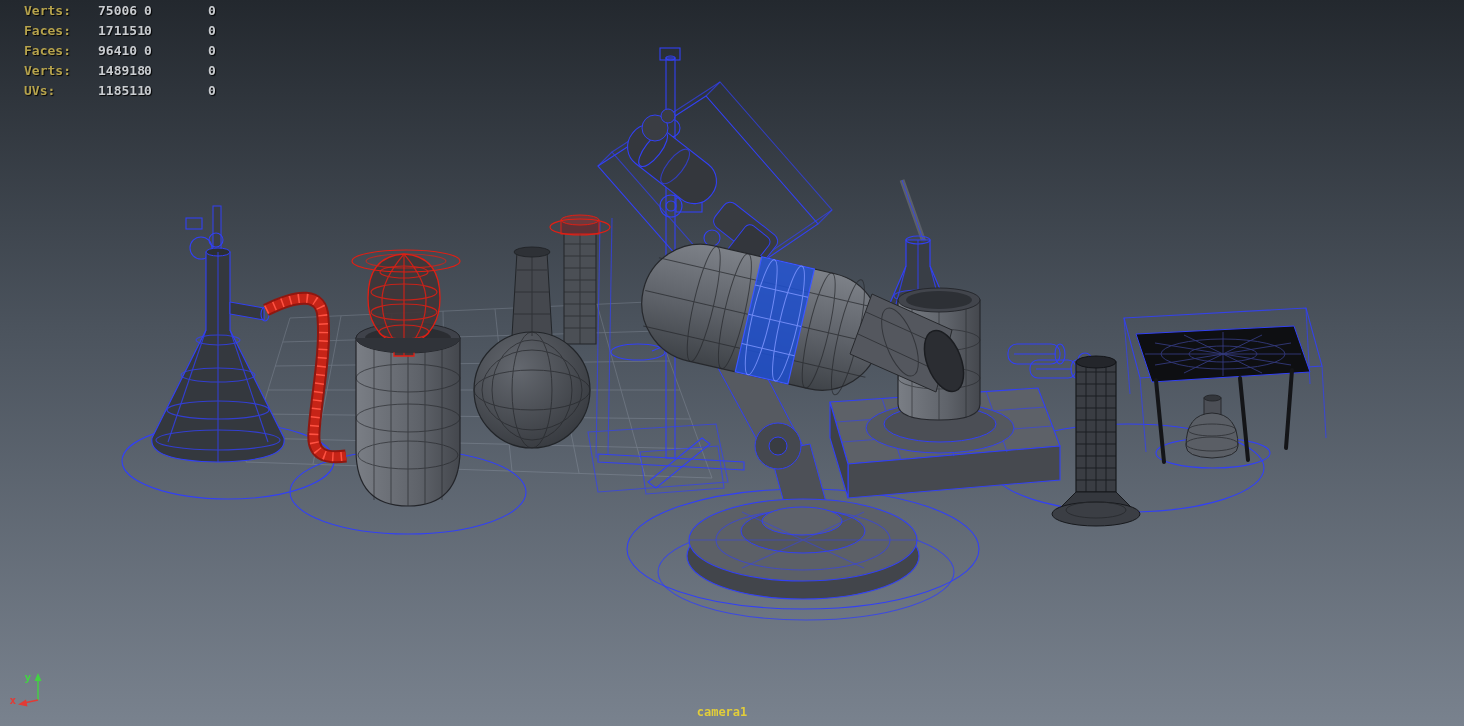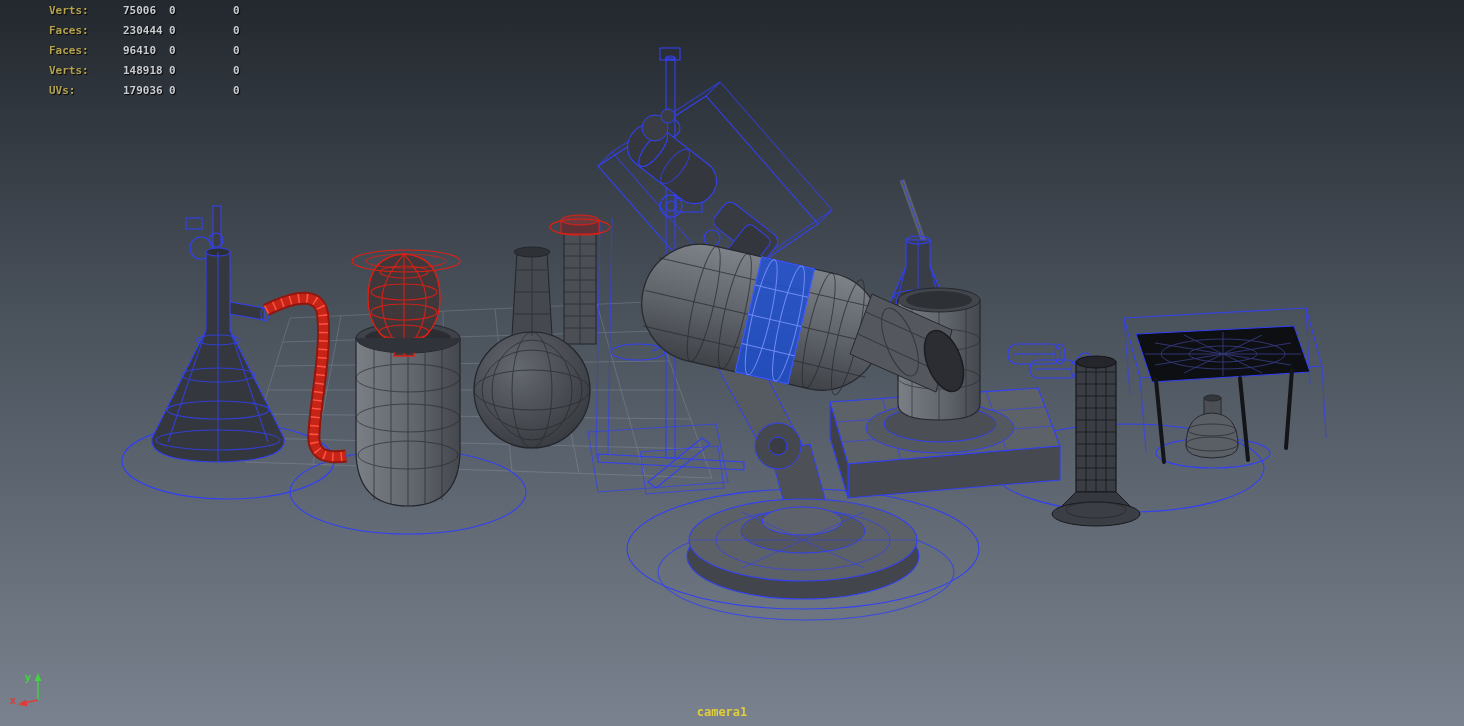--- a/index.html
+++ b/index.html
@@ -12,21 +12,21 @@
   body{width:1464px;height:726px;position:relative;overflow:hidden;background:#2a2e34;
        font-family:"DejaVu Sans Mono","Liberation Mono",monospace;}
   #viewport{position:absolute;inset:0;}
   svg{display:block;width:100%;height:100%;}
   .st-top{stop-color:var(--bg-top);} .st-bot{stop-color:var(--bg-bottom);}
   .w{fill:none;stroke:var(--wire-blue);stroke-width:1.1;}
   .rw{fill:none;stroke:var(--selected-red);stroke-width:1.2;}
   .dk{fill:none;stroke:#26282c;stroke-width:1;}
   .hud{position:absolute;top:0;left:24px;z-index:5;}
   .hud-row{display:grid;grid-template-columns:74px 46px 64px 64px;height:20px;align-items:center;
-           font-size:11px;font-weight:bold;text-shadow:1px 1px 1px rgba(0,0,0,.9);margin-left:25px;}
+           font-size:13px;font-weight:bold;text-shadow:1px 1px 1px rgba(0,0,0,.9);}
   .hud-label{color:var(--hud-label);text-align:left;}
   .hud-val{color:var(--hud-value);text-align:left;}
   .axis-label-y{fill:var(--axis-y);font:bold 11px "DejaVu Sans Mono",monospace;}
   .axis-label-x{fill:var(--axis-x);font:bold 11px "DejaVu Sans Mono",monospace;}
   .cam-label{fill:var(--camera-label);font:bold 12px "DejaVu Sans Mono",monospace;}
 </style>
 </head>
 <body>
 
 <div id="viewport">
@@ -399,36 +399,36 @@
 
 <div class="hud">
   <div class="hud-row">
     <span class="hud-label">Verts:</span>
     <span class="hud-val">75006</span>
     <span class="hud-val">0</span>
     <span class="hud-val">0</span>
   </div>
   <div class="hud-row">
     <span class="hud-label">Faces:</span>
-    <span class="hud-val">230444</span>
+    <span class="hud-val">171151</span>
     <span class="hud-val">0</span>
     <span class="hud-val">0</span>
   </div>
   <div class="hud-row">
     <span class="hud-label">Faces:</span>
     <span class="hud-val">96410</span>
     <span class="hud-val">0</span>
     <span class="hud-val">0</span>
   </div>
   <div class="hud-row">
     <span class="hud-label">Verts:</span>
     <span class="hud-val">148918</span>
     <span class="hud-val">0</span>
     <span class="hud-val">0</span>
   </div>
   <div class="hud-row">
     <span class="hud-label">UVs:</span>
-    <span class="hud-val">179036</span>
+    <span class="hud-val">118511</span>
     <span class="hud-val">0</span>
     <span class="hud-val">0</span>
   </div>
 </div>
 </div>
 
 </body></html>

